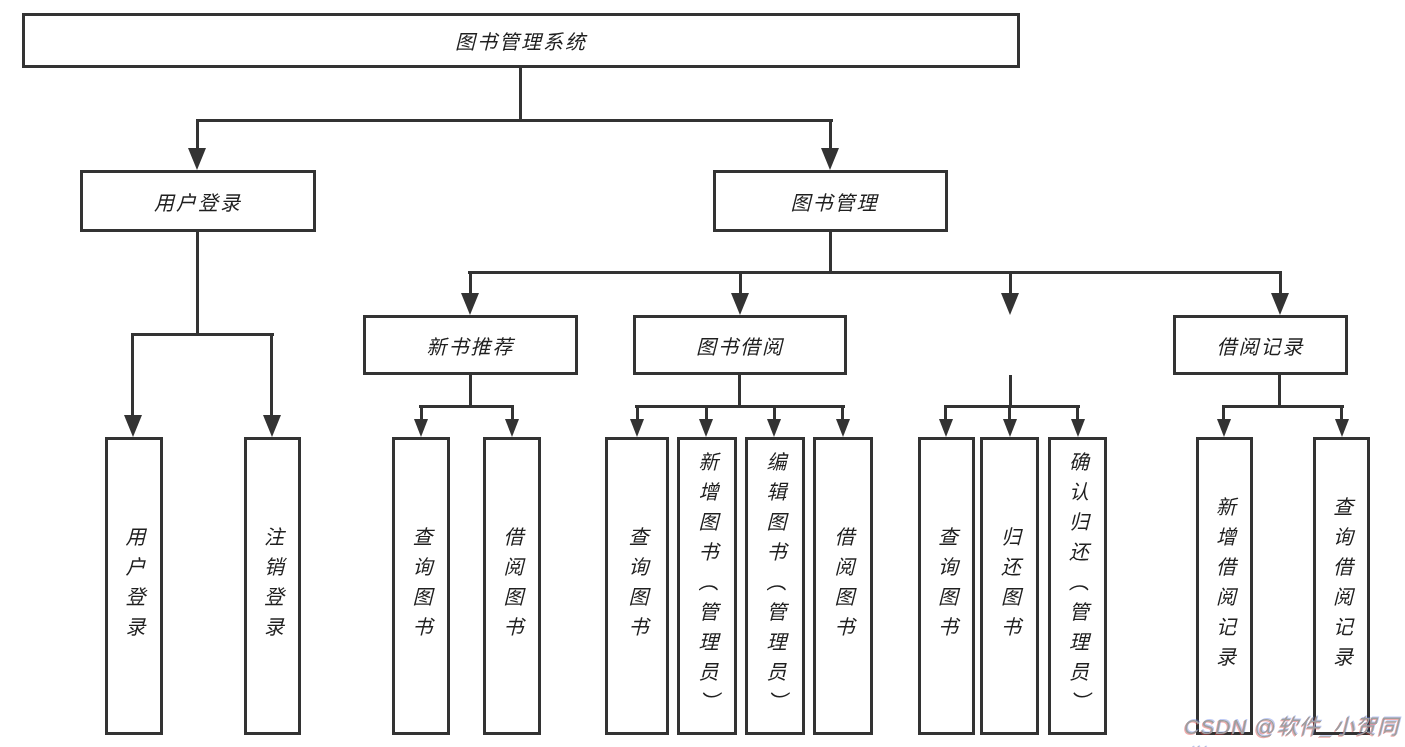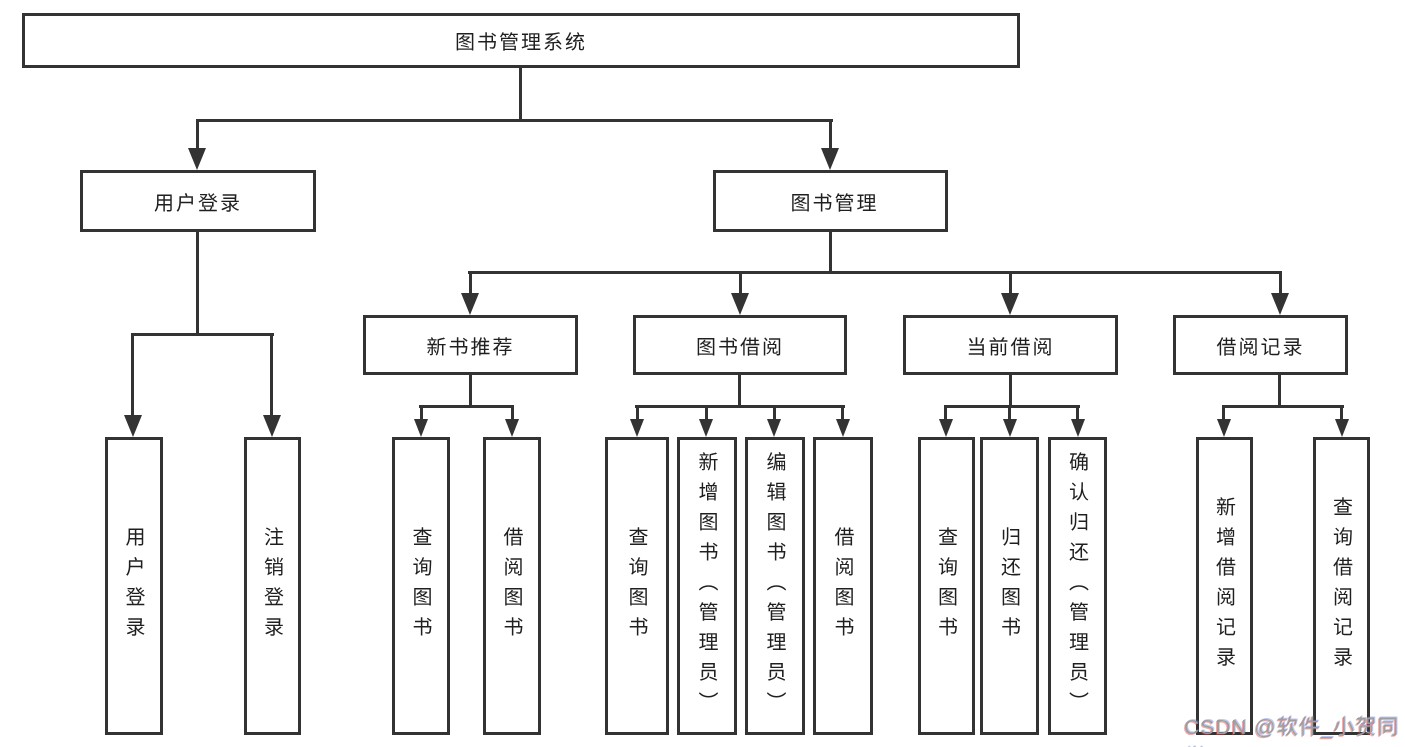--- a/index.html
+++ b/index.html
@@ -1,18 +1,19 @@
 <!DOCTYPE html>
 <html lang="zh-CN"><head>
 <meta charset="utf-8">
 <style>
   html,body{margin:0;padding:0;background:#fff;}
   #stage{
     position:relative;width:1405px;height:747px;background:#ffffff;overflow:hidden;
     font-family:"Liberation Sans", sans-serif;
+    font-style:italic;
   }
   .box{
     position:absolute;box-sizing:border-box;border:3px solid #333333;background:#ffffff;
     display:flex;align-items:center;justify-content:center;
     color:#1f1f1f;font-size:20px;letter-spacing:2px;white-space:nowrap;
   }
   .vbox span{
     writing-mode:vertical-rl;text-orientation:mixed;
     letter-spacing:10px;line-height:1;white-space:normal;
   }
@@ -70,23 +71,20 @@
   <div class="vline" style="left:1009px;top:271px;width:3px;height:24px;"></div>
   <div class="ah" style="left:1001px;top:293px;"></div>
   <div class="vline" style="left:1279px;top:271px;width:3px;height:24px;"></div>
   <div class="ah" style="left:1271px;top:293px;"></div>
 
   <div class="box" style="left:633px;top:315px;width:214px;height:60px;">
     <span>图书借阅</span>
   </div>
   <div class="box" style="left:363px;top:315px;width:215px;height:60px;">
     <span>新书推荐</span>
-  </div>
-  <div class="box" style="left:903px;top:315px;width:215px;height:60px;">
-    <span>当前借阅</span>
   </div>
   <div class="box" style="left:1173px;top:315px;width:175px;height:60px;">
     <span>借阅记录</span>
   </div>
 
   <div class="vline" style="left:469px;top:375px;width:3px;height:33px;"></div>
   <div class="hline" style="left:419px;top:405px;width:95px;height:3px;"></div>
   <div class="vline" style="left:420px;top:405px;width:3px;height:16px;"></div>
   <div class="ah sm" style="left:414px;top:419px;"></div>
   <div class="vline" style="left:511px;top:405px;width:3px;height:16px;"></div>

